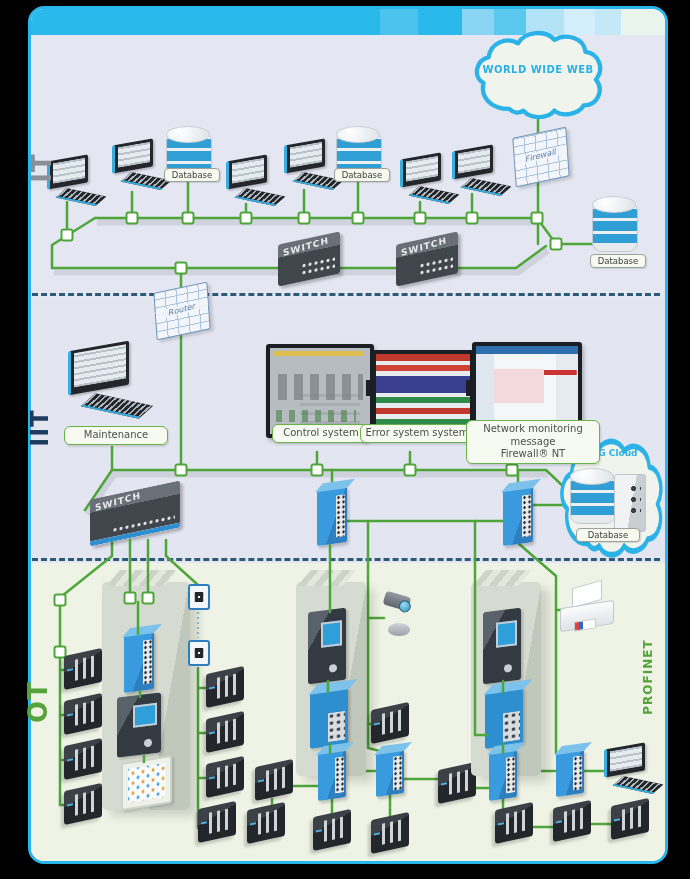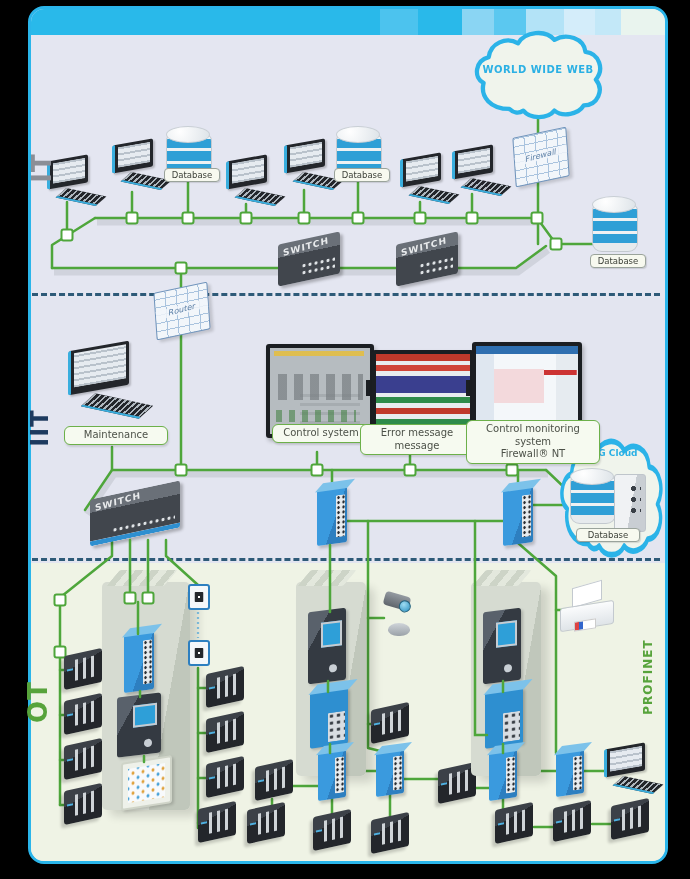--- a/index.html
+++ b/index.html
@@ -303,23 +303,23 @@
 <div class="tag" style="left:64px;top:426px;width:96px;">Maintenance</div>
 
 <div class="dev mwall" style="left:266px;top:338px;">
   <div class="mscr scr-ctrl" style="left:0;top:6px;width:100px;height:86px;"></div>
   <div class="mjoint" style="left:100px;top:42px;"></div>
   <div class="mscr scr-err" style="left:106px;top:12px;width:94px;height:76px;"></div>
   <div class="mjoint" style="left:200px;top:42px;"></div>
   <div class="mscr scr-mon" style="left:206px;top:4px;width:102px;height:90px;"></div>
 </div>
 <div class="tag" style="left:272px;top:424px;width:90px;">Control system</div>
-<div class="tag" style="left:360px;top:424px;width:106px;">Error message message</div>
+<div class="tag" style="left:360px;top:424px;width:106px;">Error system system</div>
 <div class="tag" style="left:466px;top:420px;width:126px;">
-  <span>Control monitoring system</span><br>
+  <span>Network monitoring message</span><br>
   <span>Firewall® NT</span>
 </div>
 
 <div class="dev gsw big" style="left:90px;top:490px;width:90px;">
     <span>SWITCH</span>
     <div class="ports"></div>
   </div>
 
 <div class="dev bsw" style="left:317px;top:488px;width:30px;height:56px;">
     <div class="top"></div>

